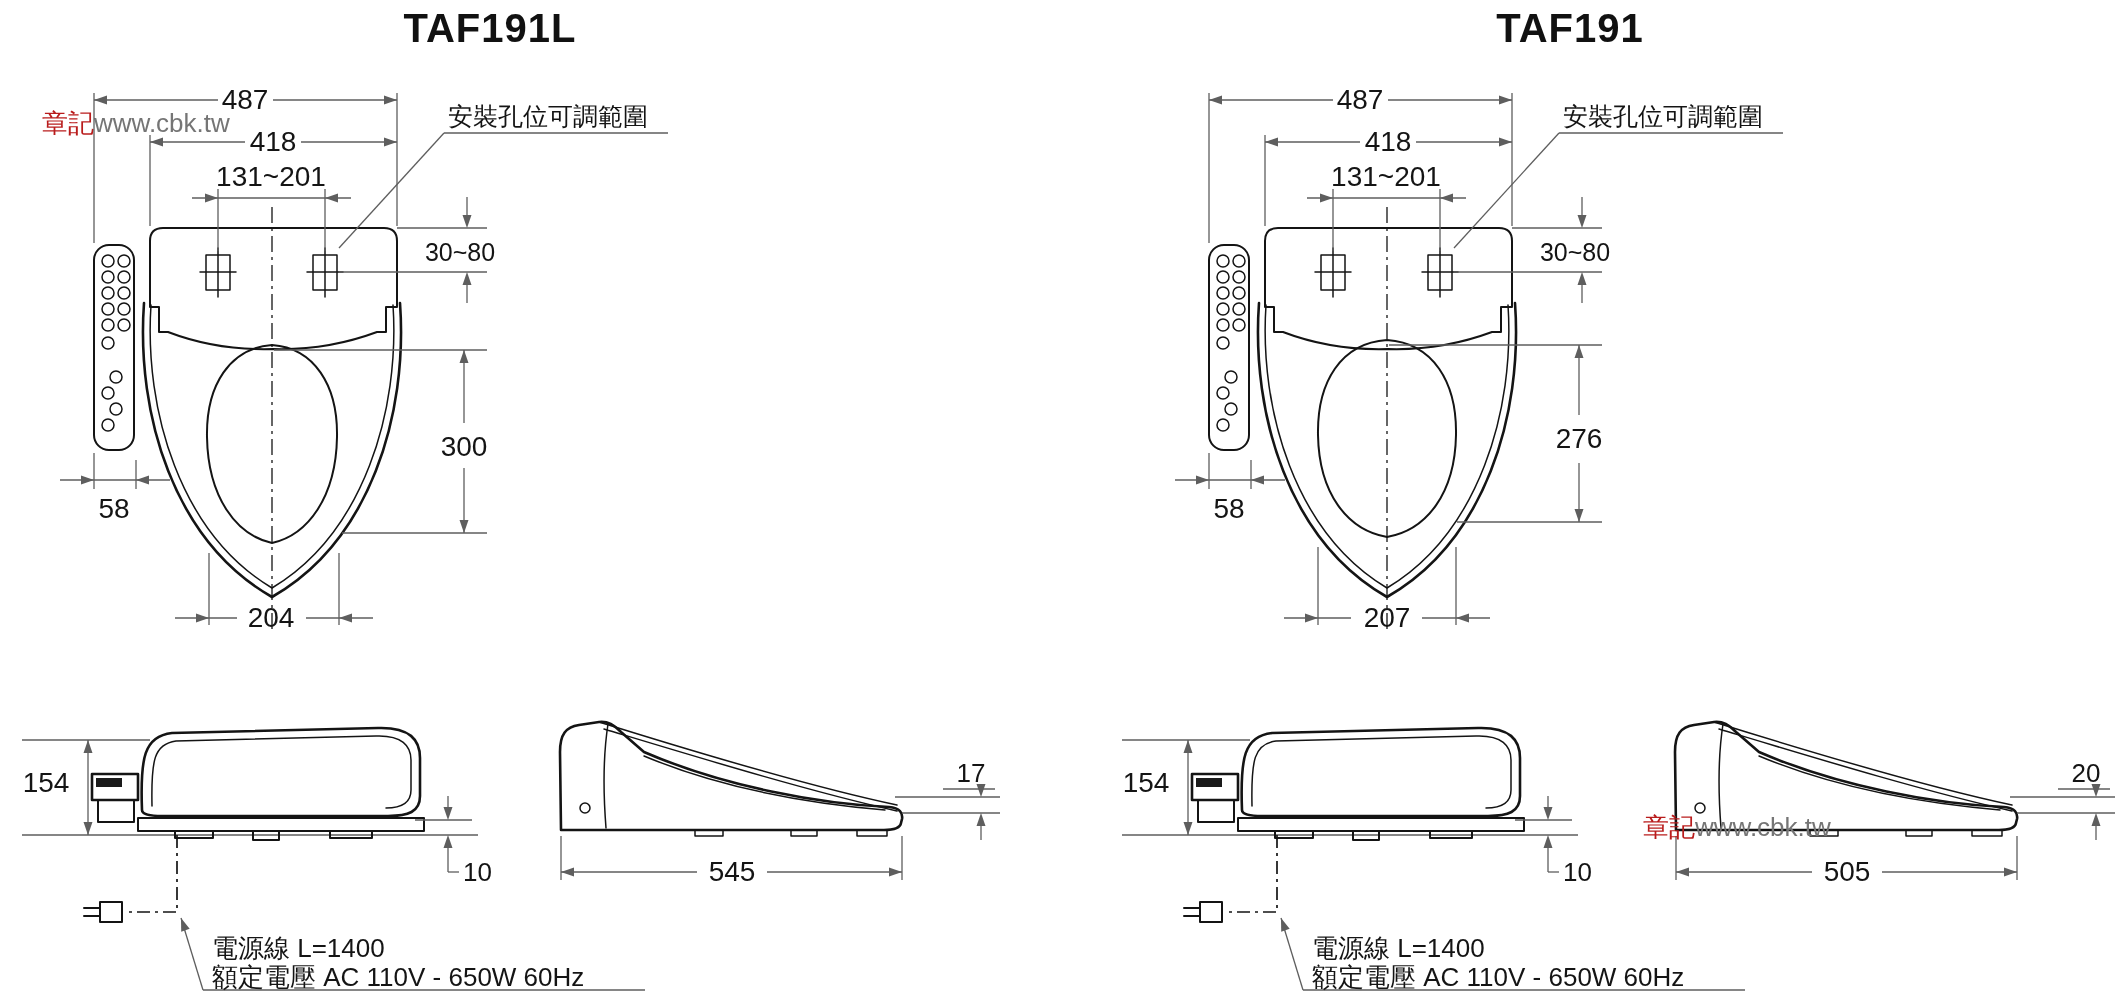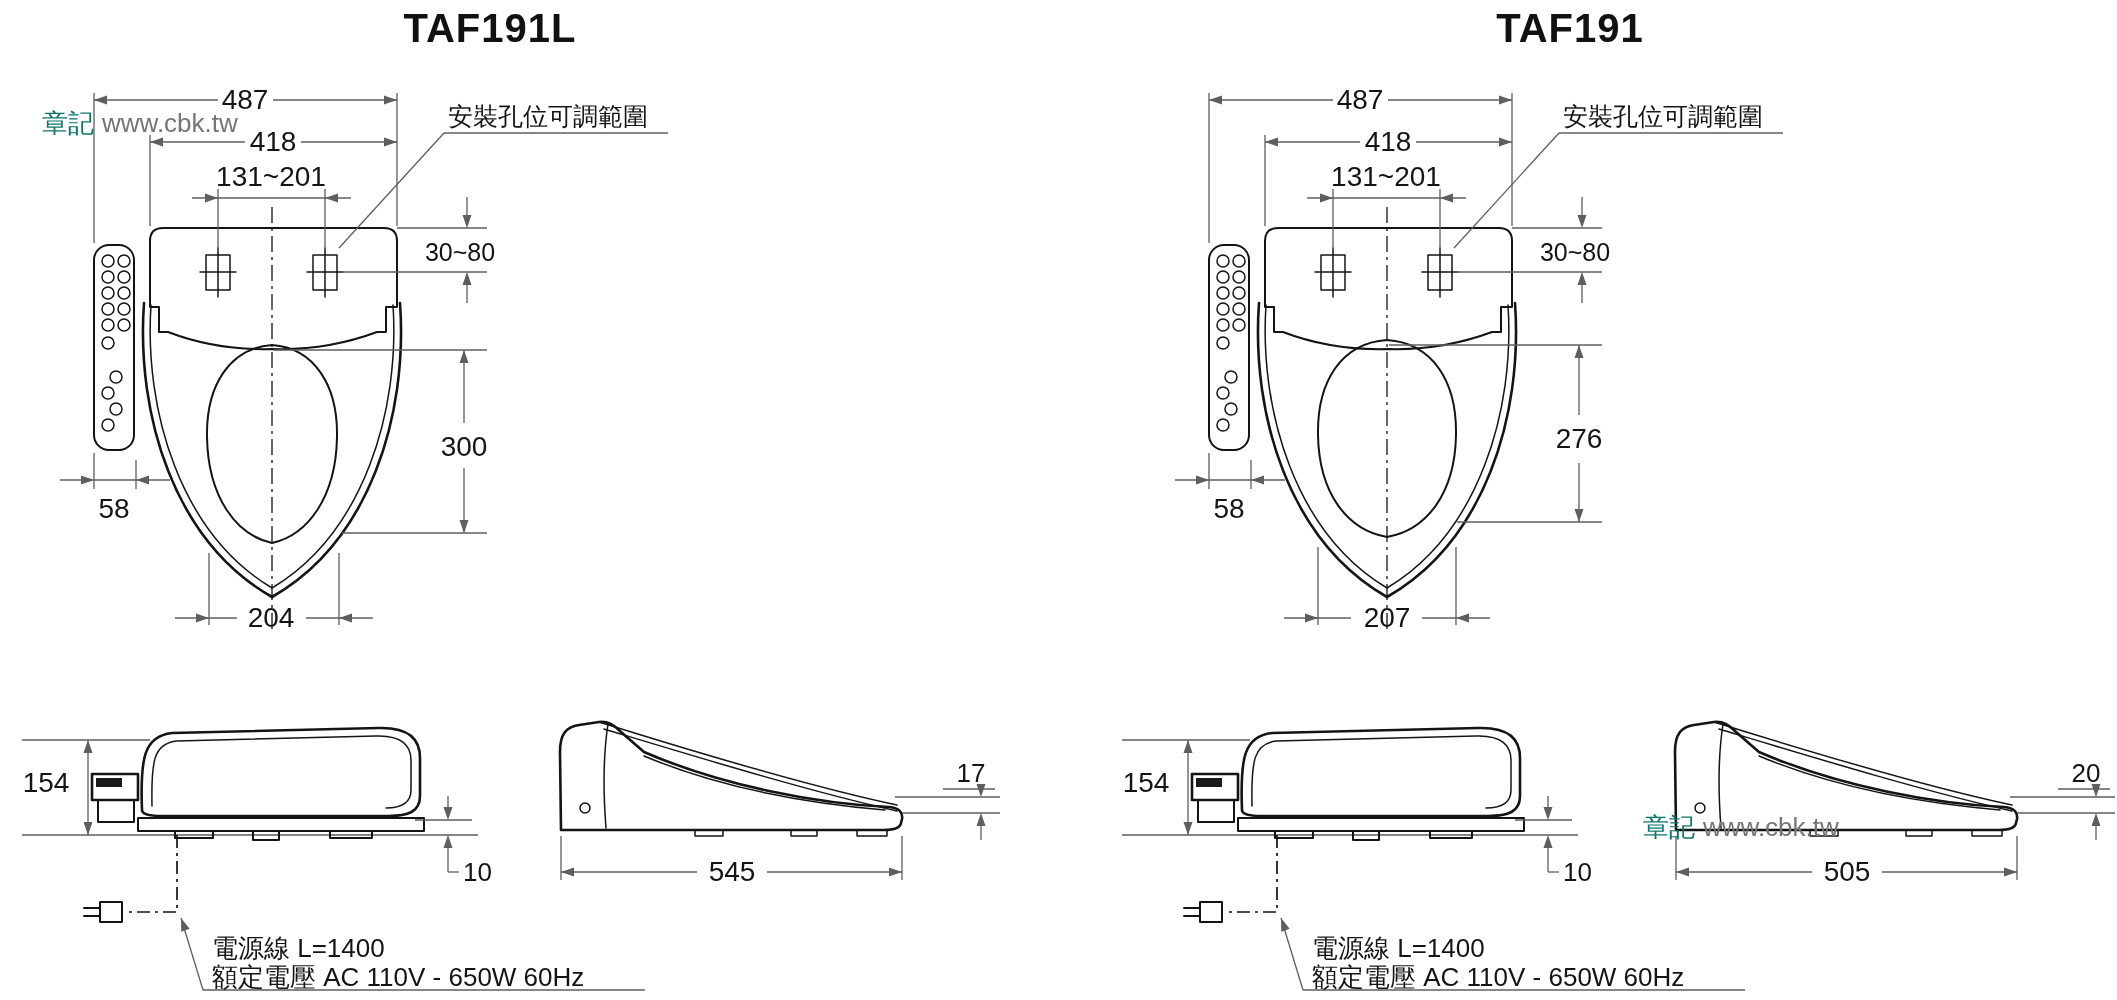--- a/index.html
+++ b/index.html
@@ -1,21 +1,21 @@
 <!DOCTYPE html>
 <html><head>
 <meta charset="utf-8">
 <style>
   html,body{margin:0;padding:0;background:#fff;}
   #canvas{position:relative;width:2117px;height:1000px;background:#ffffff;overflow:hidden;
           font-family:"Liberation Sans","DejaVu Sans",sans-serif;}
   .abs{position:absolute;}
   .title{font-size:40px;font-weight:700;color:#111;text-align:center;width:320px;letter-spacing:1px;}
   .watermark{font-size:26px;color:#757575;white-space:nowrap;}
-  .watermark .stamp{color:#0f766e;margin-right:8px;}
+  .watermark .stamp{color:#b91c1c;margin-right:0;}
   svg{position:absolute;overflow:visible;}
   svg text{fill:#141414;font-family:"Liberation Sans","DejaVu Sans",sans-serif;}
   .mid{text-anchor:middle;}
   .t27{font-size:28px;}
   .t26{font-size:26px;}
   .t25{font-size:25px;}
   .s25{fill:none;stroke:#141414;stroke-width:2.6;stroke-linecap:round;stroke-linejoin:round;}
   .s2{fill:none;stroke:#141414;stroke-width:2;stroke-linecap:round;stroke-linejoin:round;}
   .s15{fill:none;stroke:#141414;stroke-width:1.5;stroke-linecap:round;stroke-linejoin:round;}
   .dimln{stroke:#5e5e5e;stroke-width:1.3;fill:none;}

